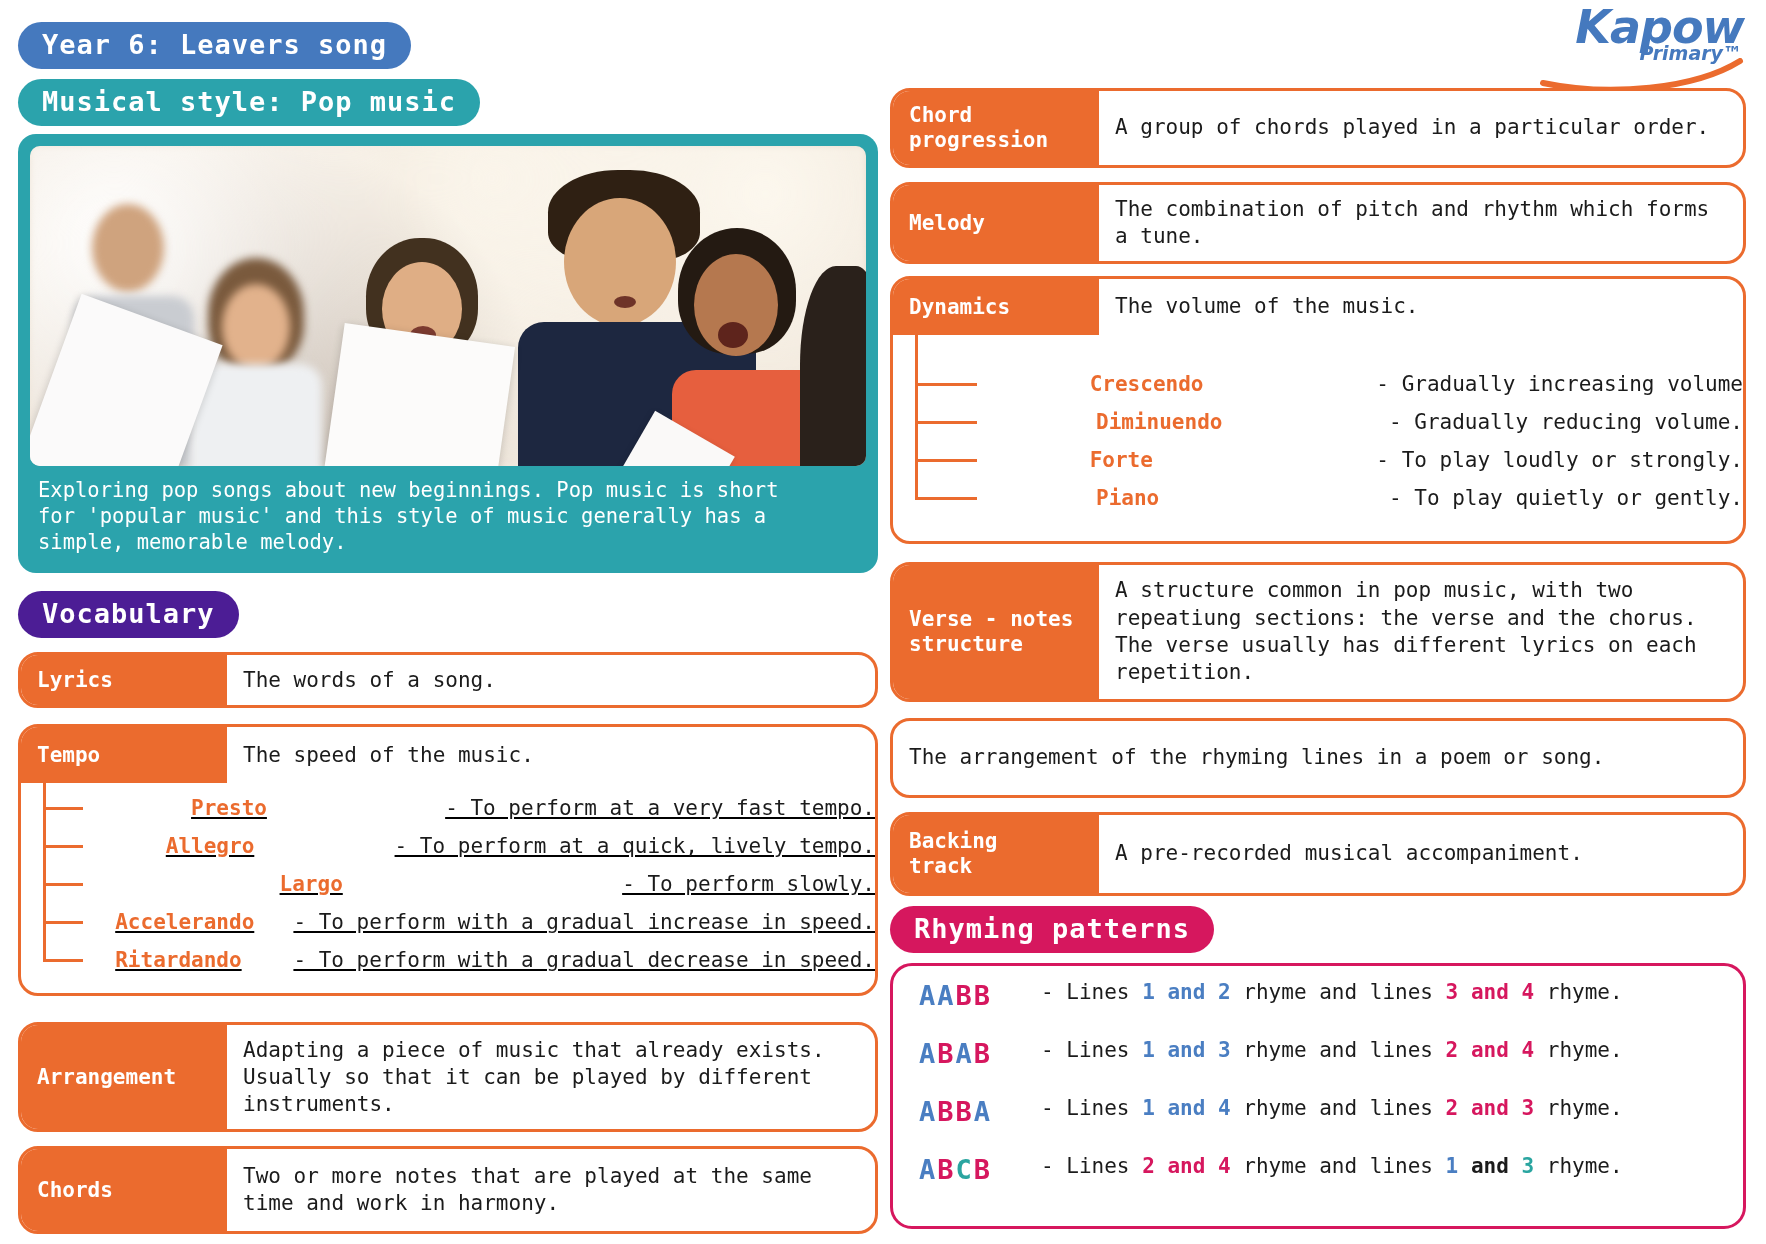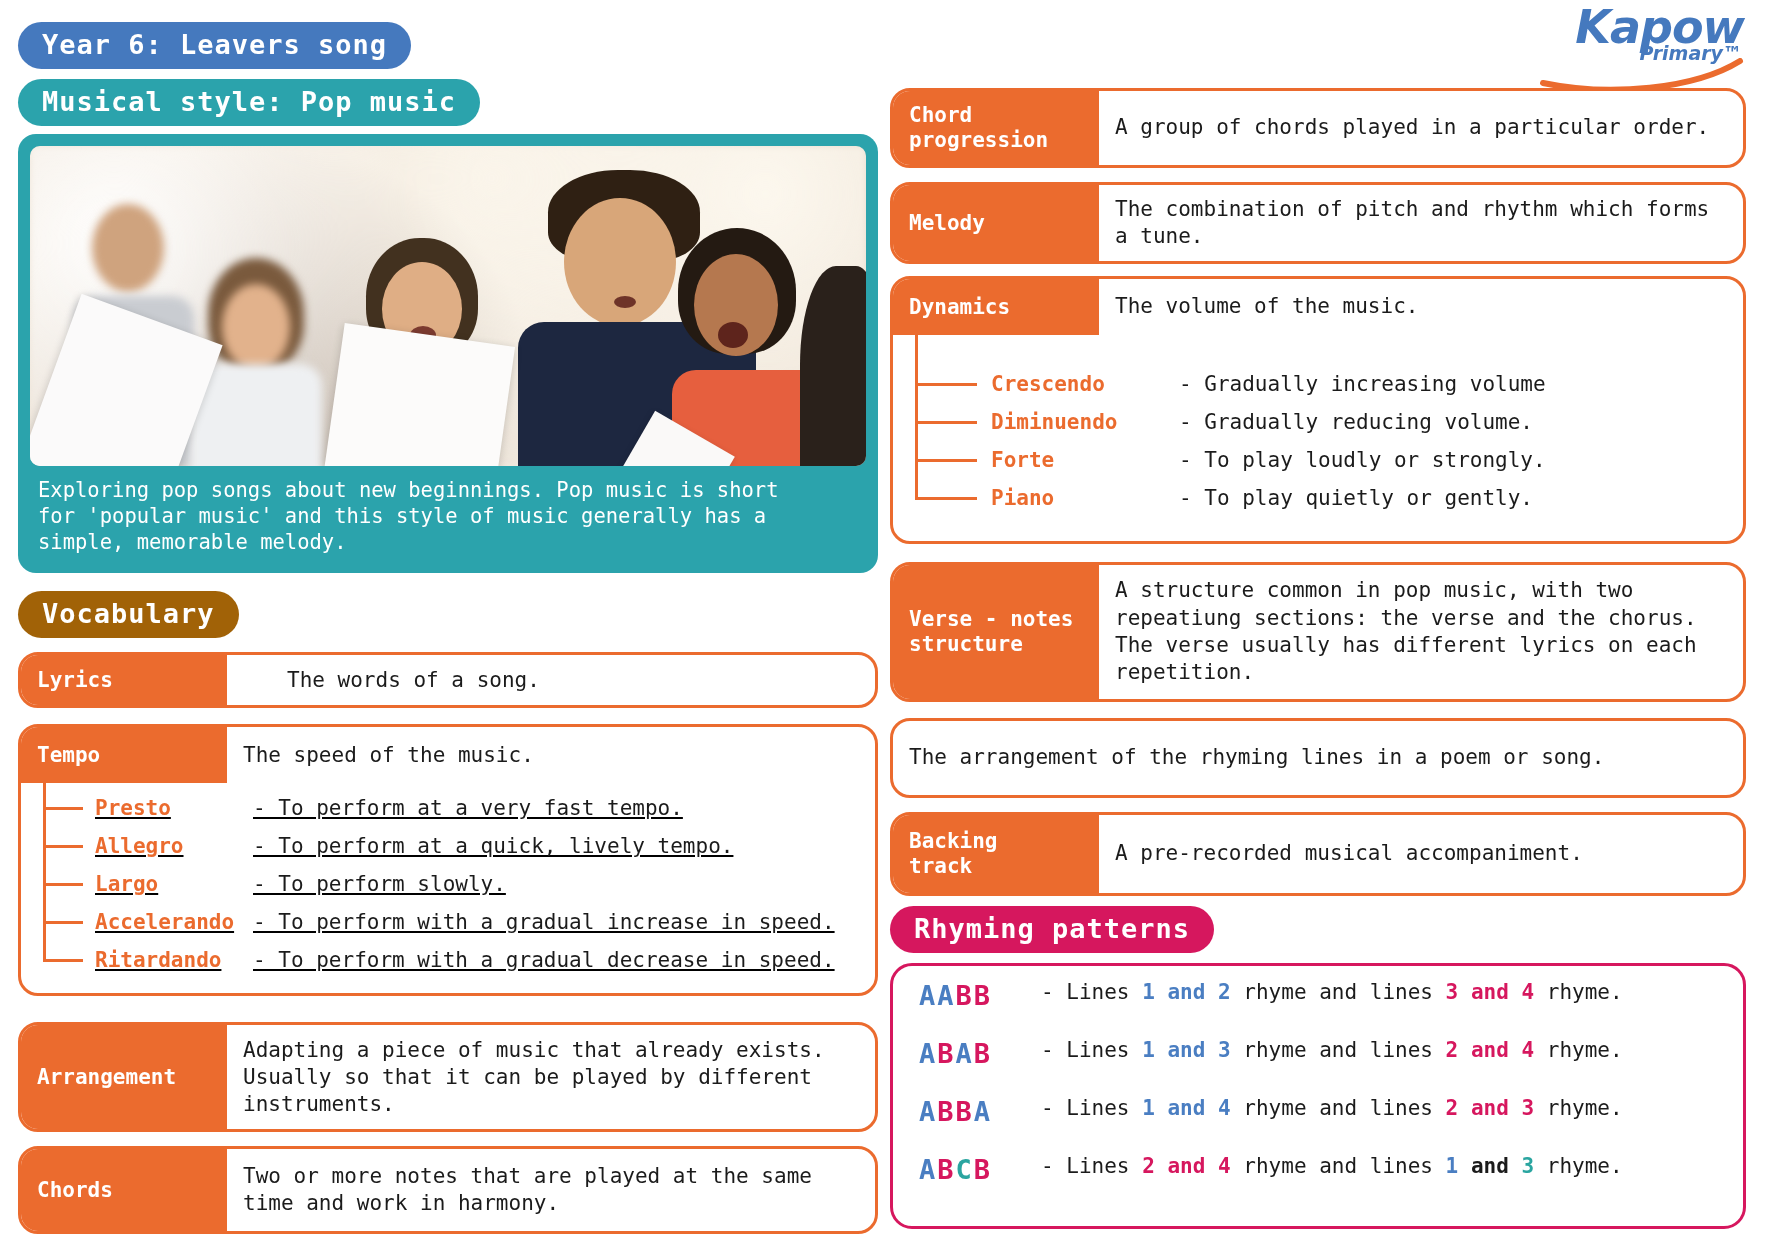--- a/index.html
+++ b/index.html
@@ -5,21 +5,21 @@
   * { margin:0; padding:0; box-sizing:border-box; }
   html,body { width:1766px; height:1244px; }
   body { background:#ffffff; font-family:"DejaVu Sans Mono", monospace; overflow:hidden; }
   #page { position:relative; width:1766px; height:1244px; background:#fff; }
 
   
   .pill { display:inline-block; color:#fff; font-weight:700; border-radius:26px;
           padding:7px 24px 9px; font-size:27px; letter-spacing:1px; white-space:nowrap; }
   .pill-blue   { background:#4579BE; }
   .pill-teal   { background:#2BA3AC; }
-  .pill-orange { background:#a16207; }
+  .pill-orange { background:#4c1d95; }
   .pill-pink   { background:#D6175E; }
 
   
   .col-left  { position:absolute; left:18px;  top:22px; width:860px; }
   .col-right { position:absolute; left:890px; top:88px; width:856px; }
 
   
   .logo { position:absolute; right:22px; top:6px; width:200px; text-align:right;
           font-family:"DejaVu Sans", sans-serif; color:#4579BE; }
   .logo-kapow { font-size:46px; font-weight:700; font-style:italic; line-height:0.95; letter-spacing:-1px; }
@@ -47,21 +47,21 @@
   .e-lbl { flex:none; width:206px; background:#EB6B2E; color:#fff; font-weight:700;
            font-size:21px; line-height:1.18; padding:8px 10px 8px 16px;
            display:flex; align-items:center; white-space:pre-line; }
   .e-def { flex:1; padding:9px 16px; font-size:21px; line-height:1.3; color:#1b1b1b;
            display:flex; align-items:center; }
   .e-head { display:flex; align-items:stretch; }
 
   
   .tree { position:relative; }
   .vline { position:absolute; width:3px; background:#EB6B2E; top:0; }
-  .branch { display:flex; align-items:center; height:38px; }
+  .branch { display:flex; align-items:center; height:38px;justify-content:space-between; }
   .tick { flex:none; height:3px; background:#EB6B2E; }
   .bterm { flex:none; color:#EB6B2E; font-size:21px; font-weight:700; }
   .bdef  { color:#1b1b1b; font-size:21px; white-space:nowrap; }
   .tree-tempo { padding:6px 0 14px;text-decoration:underline; }
   .tree-tempo .vline { left:22px; height:177px; }
   .tree-tempo .tick  { margin-left:22px; width:40px; }
   .tree-tempo .bterm { margin-left:12px; width:158px; }
   .tree-dyn { padding:30px 0 24px; }
   .tree-dyn .vline { left:22px; height:163px; }
   .tree-dyn .tick  { margin-left:22px; width:62px; }
@@ -137,21 +137,21 @@
         <div class="ph-abs" style="left:300px;top:188px;width:172px;height:200px;background:#fcfbfa;transform:rotate(8deg);box-shadow:0 2px 8px rgba(0,0,0,0.18);"></div>
         <div class="ph-abs" style="left:598px;top:282px;width:92px;height:84px;background:#faf9f8;transform:rotate(30deg);box-shadow:0 2px 6px rgba(0,0,0,0.15);"></div>
       </div>
       <div class="caption">Exploring pop songs about new beginnings. Pop music is short for 'popular music' and this style of music generally has a simple, memorable melody.</div>
     </div>
 
     <div class="mb14">
       <span class="pill pill-orange">Vocabulary</span>
     </div>
 
-    <div class="entry mb16" style="min-height:56px;gap:44px;">
+    <div class="entry mb16" style="min-height:56px;">
       <div class="e-lbl">Lyrics</div>
       <div class="e-def">The words of a song.</div>
     </div>
 
     <div class="entry-v mb26">
       <div class="e-head" style="min-height:56px;">
         <div class="e-lbl">Tempo</div>
         <div class="e-def">The speed of the music.</div>
       </div>
       <div class="tree tree-tempo">

